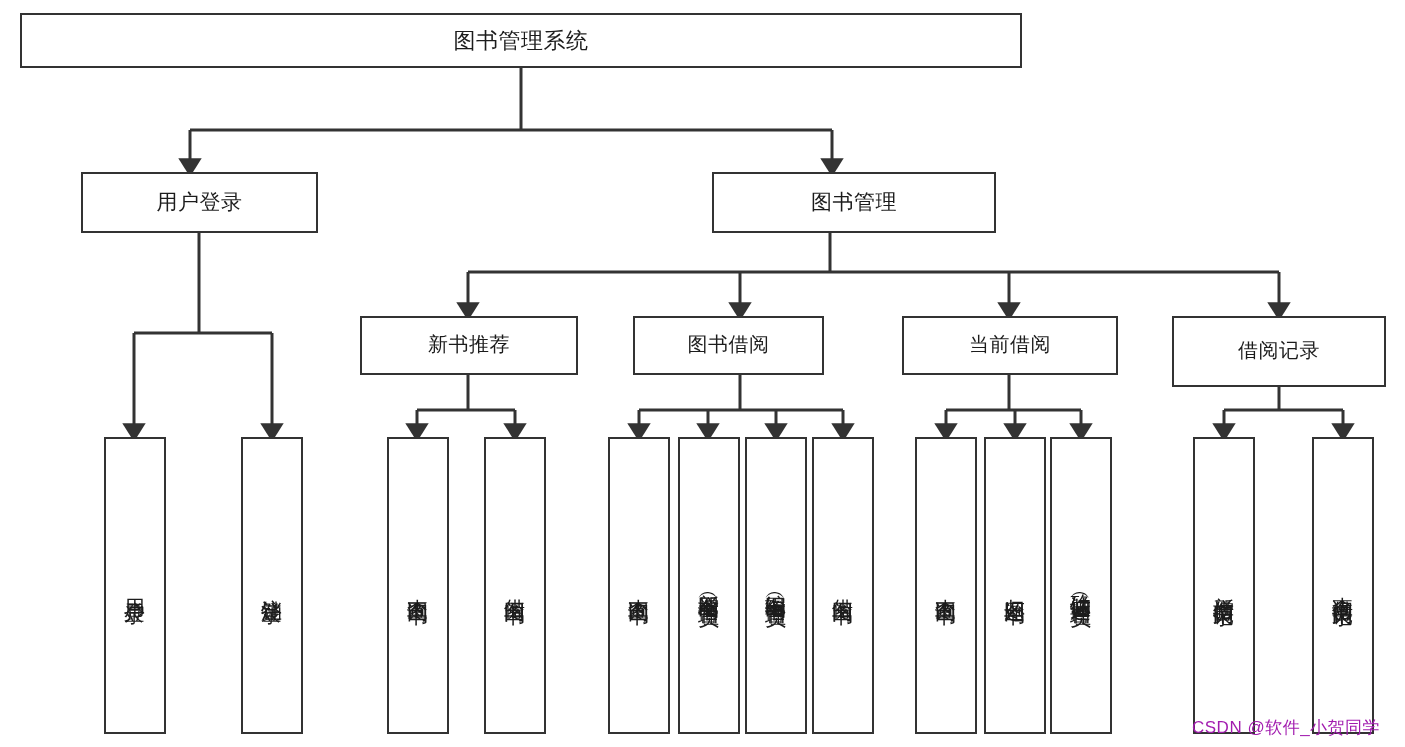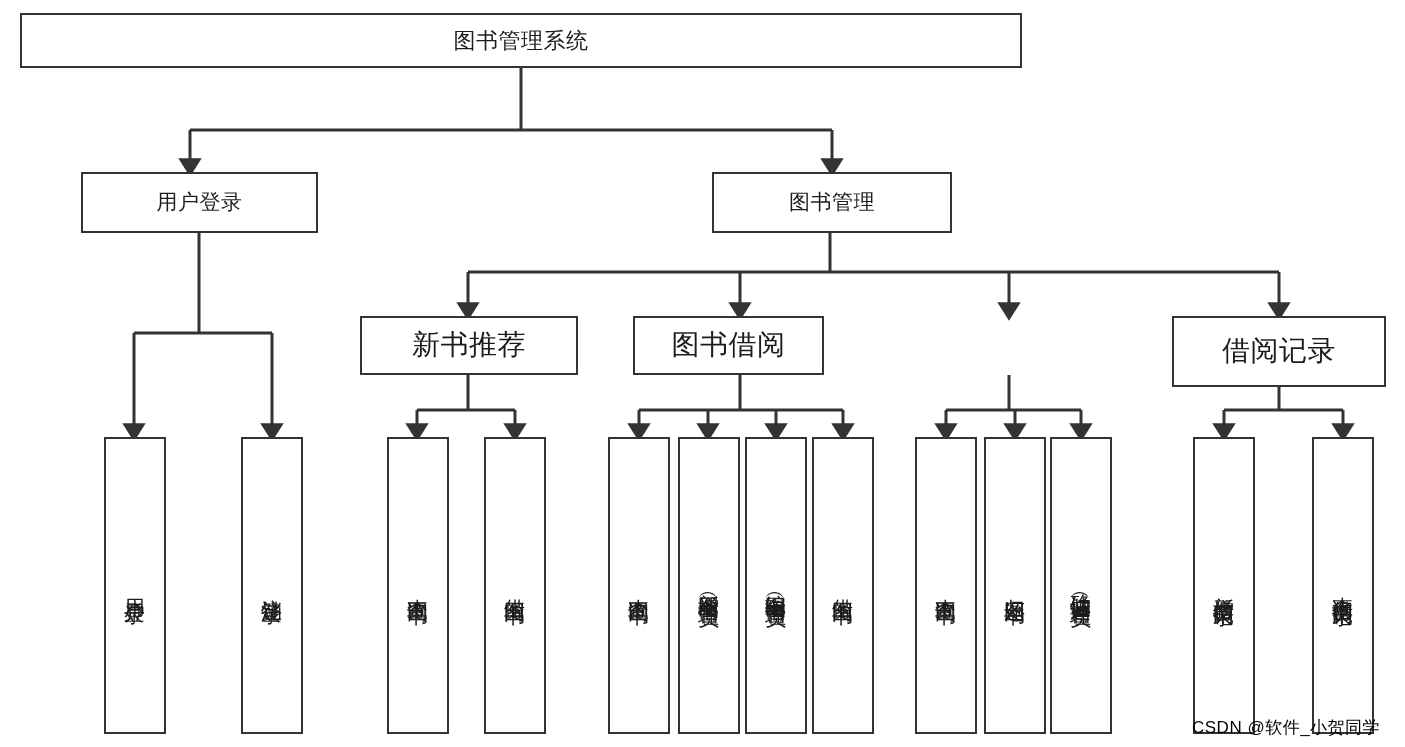--- a/index.html
+++ b/index.html
@@ -38,21 +38,22 @@
     line-height:1.15;
     letter-spacing:0.5px;
   }
   .node.root{
     font-size:22px;
   }
   .node.level2{
     font-size:21px;
   }
   .node.level3{
-    font-size:28px;
+    font-size:20px;
+    font-family:Liberation Mono, monospace;
   }
   
   .node.leaf{
     font-size:21px;
     align-items:center;
     justify-content:center;
   }
   .node.leaf .label{
     writing-mode:vertical-rl;
     text-orientation:upright;
@@ -124,29 +125,32 @@
     </g>
   </svg>
 
   <div class="node root" style="left: 20px; top: 13px; width: 1002px; height: 55px; border-color: rgb(51, 51, 51); background: rgb(255, 255, 255);">
     <span class="label">图书管理系统</span>
   </div>
 
   <div class="node level2" style="left: 81px; top: 172px; width: 237px; height: 61px; border-color: rgb(51, 51, 51); background: rgb(255, 255, 255);">
     <span class="label">用户登录</span>
   </div>
-  <div class="node level2" style="left: 712px; top: 172px; width: 240px; height: 61px; border-color: rgb(51, 51, 51); background: rgb(255, 255, 255);">
+  <div class="node level2" style="left: 712px; top: 172px; width: 284px; height: 61px; border-color: rgb(51, 51, 51); background: rgb(255, 255, 255);">
     <span class="label">图书管理</span>
   </div>
 
   <div class="node level3" style="left: 360px; top: 316px; width: 218px; height: 59px; border-color: rgb(51, 51, 51); background: rgb(255, 255, 255);">
     <span class="label">新书推荐</span>
   </div>
   <div class="node level3" style="left: 633px; top: 316px; width: 191px; height: 59px; border-color: rgb(51, 51, 51); background: rgb(255, 255, 255);">
     <span class="label">图书借阅</span>
+  </div>
+  <div class="node level3" style="left: 902px; top: 316px; width: 216px; height: 59px; border-color: rgb(51, 51, 51); background: rgb(255, 255, 255);">
+    <span class="label">当前借阅</span>
   </div>
   <div class="node level3" style="left: 1172px; top: 316px; width: 214px; height: 71px; border-color: rgb(51, 51, 51); background: rgb(255, 255, 255);">
     <span class="label">借阅记录</span>
   </div>
 
   <div class="node leaf" style="left: 104px; top: 437px; width: 62px; height: 297px; border-color: rgb(51, 51, 51); background: rgb(255, 255, 255);">
     <span class="label">用户登录</span>
   </div>
   <div class="node leaf" style="left: 241px; top: 437px; width: 62px; height: 297px; border-color: rgb(51, 51, 51); background: rgb(255, 255, 255);">
     <span class="label">注销登录</span>
@@ -178,15 +182,15 @@
   <div class="node leaf" style="left: 1050px; top: 437px; width: 62px; height: 297px; border-color: rgb(51, 51, 51); background: rgb(255, 255, 255);">
     <span class="label">确认归还（管理员）</span>
   </div>
   <div class="node leaf" style="left: 1193px; top: 437px; width: 62px; height: 297px; border-color: rgb(51, 51, 51); background: rgb(255, 255, 255);">
     <span class="label">新增借阅记录</span>
   </div>
   <div class="node leaf" style="left: 1312px; top: 437px; width: 62px; height: 297px; border-color: rgb(51, 51, 51); background: rgb(255, 255, 255);">
     <span class="label">查询借阅记录</span>
   </div>
 
-  <div class="watermark" style="left: 1192px; top: 716px; color: #000000;">CSDN @软件_小贺同学</div>
+  <div class="watermark" style="left: 1192px; top: 716px; color: #a21caf;">CSDN @软件_小贺同学</div>
 
 </div>
 
 </body></html>

